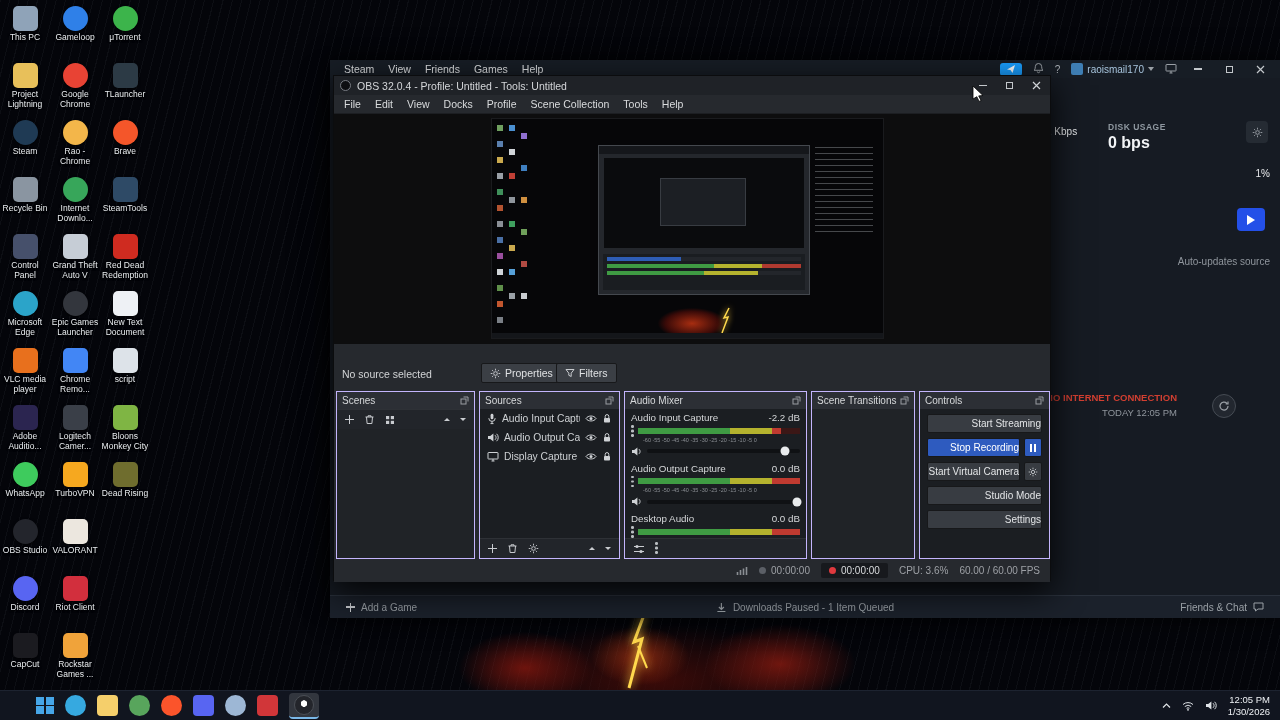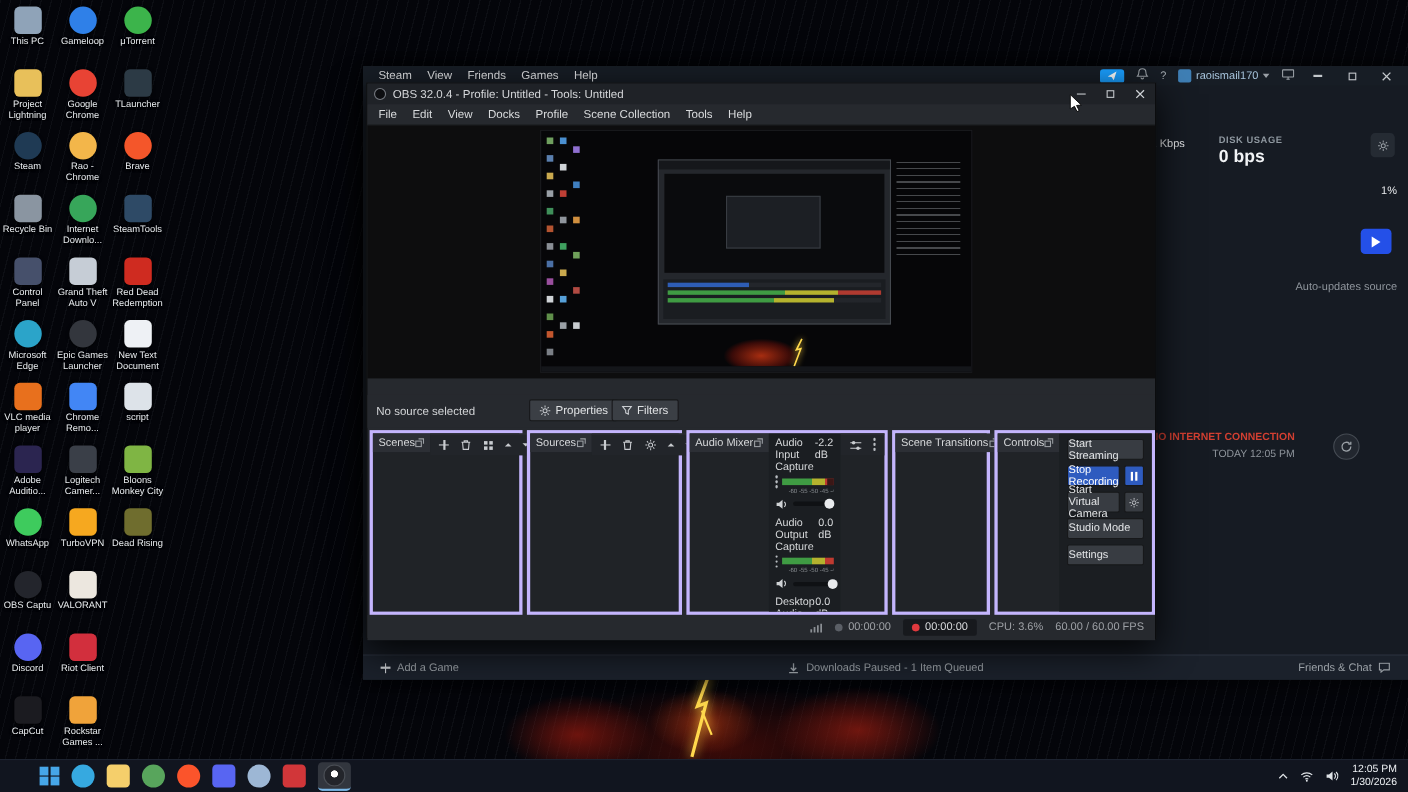--- a/index.html
+++ b/index.html
@@ -81,42 +81,42 @@
   .plus::after{content:"";position:absolute;left:0;top:3.8px;width:9px;height:1.5px;background:#c9ccd0}
   .tri-dn{width:0;height:0;border-left:4px solid transparent;border-right:4px solid transparent;border-top:4.5px solid #c9ccd0}
   .tri-up-s{width:0;height:0;border-left:3px solid transparent;border-right:3px solid transparent;border-bottom:3.5px solid #c9ccd0}
   .tri-dn-s{width:0;height:0;border-left:3px solid transparent;border-right:3px solid transparent;border-top:3.5px solid #c9ccd0}
 
   #obs-hintrow{position:absolute;left:0;top:283px;width:100%;height:30px;background:#26292e}
   #no-source{position:absolute;left:8px;top:9px;font-size:10.5px;color:#d2d4d6}
   .tool-btn{position:absolute;top:4px;height:20px;background:#3b3f45;border:1px solid #17181a;border-radius:2px;display:flex;align-items:center;gap:4px;padding:0 8px;font-size:10.5px;color:#dfe1e3;cursor:pointer}
 
   #obs-docks{position:absolute;left:2px;top:315px;width:714px;height:168px;display:flex;gap:4px}
-  .panel{background:#202327;border:3px solid #c4b5fd;display:flex;}
+  .panel{background:#202327;border:1px solid #c4b5fd;display:flex;flex-direction:column}
   .panel-header{height:17px;background:#2c2f35;display:flex;align-items:center;justify-content:space-between;padding:0 5px;font-size:10px;color:#d6d8da;flex:0 0 auto}
   .panel-body{flex:1;background:#1b1e22;overflow:hidden;position:relative}
   .panel-footer{height:20px;background:#22252a;border-top:1px solid #2e3136;display:flex;align-items:center;gap:10px;padding:0 8px;flex:0 0 auto}
   .lrow{height:19px;display:flex;align-items:center;padding:0 7px;font-size:10.3px;color:#cdd0d3;gap:5px;cursor:pointer}
   .lrow.selected{background:#2b57b3;color:#fff}
   .src-label{flex:1;overflow:hidden;white-space:nowrap}
   .dots-v{width:2.5px;height:2.5px;border-radius:50%;background:#b9bdc1;box-shadow:0 4.5px 0 #b9bdc1,0 9px 0 #b9bdc1;margin-bottom:9px}
   .mix{padding:3px 6px 2px}
   .mix-top{display:flex;justify-content:space-between;font-size:9.8px;color:#d6d8da}
   .mix-meter-row{display:flex;align-items:center;gap:4px;margin-top:2px}
   .meter{flex:1;height:6px;position:relative;background:linear-gradient(90deg,#3f9b43 0 57%,#b5b32e 57% 83%,#bf3a30 83% 100%)}
   .meter-dim{position:absolute;top:0;right:0;bottom:0;background:rgba(8,10,12,.72)}
   .mix-ticks{font-size:5.5px;color:#8b8f94;white-space:pre;overflow:hidden;height:7px;line-height:7px;margin-left:12px}
   .mix-slider-row{display:flex;align-items:center;gap:4px;margin-top:1px;height:13px}
   .slider{flex:1;height:4px;background:#0f1114;border-radius:2px;position:relative;cursor:pointer}
   .knob{position:absolute;top:50%;width:9px;height:9px;border-radius:50%;background:#e9ebed;transform:translate(-50%,-50%)}
   .select{height:18px;background:#383c42;border:1px solid #17181a;border-radius:2px;display:flex;align-items:center;justify-content:space-between;padding:0 6px;font-size:10px;color:#e0e2e4;cursor:pointer}
   .dur-row{display:flex;align-items:center;justify-content:space-between;margin-top:6px;font-size:10px;color:#cfd2d5}
   .spin{width:62px;height:18px;background:#383c42;border:1px solid #17181a;border-radius:2px;display:flex;align-items:center;justify-content:space-between;padding:0 4px;font-size:10px;color:#e0e2e4}
   .spin-arrows{display:flex;flex-direction:column;gap:2px}
-  .cbtn{height:19px;background:#383c42;border:1px solid #17181a;border-radius:2px;font-size:10px;color:#e2e4e6;display:flex;align-items:center;justify-content:flex-start;margin-bottom:5px;cursor:pointer}
+  .cbtn{height:19px;background:#383c42;border:1px solid #17181a;border-radius:2px;font-size:10px;color:#e2e4e6;display:flex;align-items:center;justify-content:flex-end;margin-bottom:5px;cursor:pointer}
   .cbtn.blue{background:#2e5bbf;color:#fff}
   .crow{display:flex;gap:4px}
   .sqbtn{width:18px;height:19px;border:1px solid #17181a;border-radius:2px;display:flex;align-items:center;justify-content:center;margin-bottom:5px;cursor:pointer}
   .pause-bars{display:flex;gap:2px}
   .pause-bars i{display:block;width:2px;height:8px;background:#fff}
 
   #obs-status{position:absolute;left:0;top:483px;width:100%;height:23px;display:flex;align-items:center;justify-content:flex-end;gap:11px;padding:0 10px;font-size:10px;color:#9da0a5;background:#26292e}
   .rec-box{display:flex;align-items:center;gap:5px;background:#17191d;border-radius:2px;padding:2px 8px;color:#d8dadc}
   .dot{width:7px;height:7px;border-radius:50%}
   .dot.red{background:#e0393e}
@@ -179,21 +179,21 @@
   <div class="dicon" style="left:0;top:405px">
       <div class="di-img" style="background: rgb(43, 37, 80);"></div>
       <div class="di-label">Adobe Auditio...</div>
     </div>
   <div class="dicon" style="left:0;top:462px">
       <div class="di-img round" style="background: rgb(62, 203, 93);"></div>
       <div class="di-label">WhatsApp</div>
     </div>
   <div class="dicon" style="left:0;top:519px">
       <div class="di-img round" style="background: rgb(35, 37, 44);"></div>
-      <div class="di-label">OBS Captu</div>
+      <div class="di-label">OBS Studio</div>
     </div>
   <div class="dicon" style="left:0;top:576px">
       <div class="di-img round" style="background: rgb(88, 101, 242);"></div>
       <div class="di-label">Discord</div>
     </div>
   <div class="dicon" style="left:0;top:633px">
       <div class="di-img" style="background: rgb(27, 27, 32);"></div>
       <div class="di-label">CapCut</div>
     </div>
 

